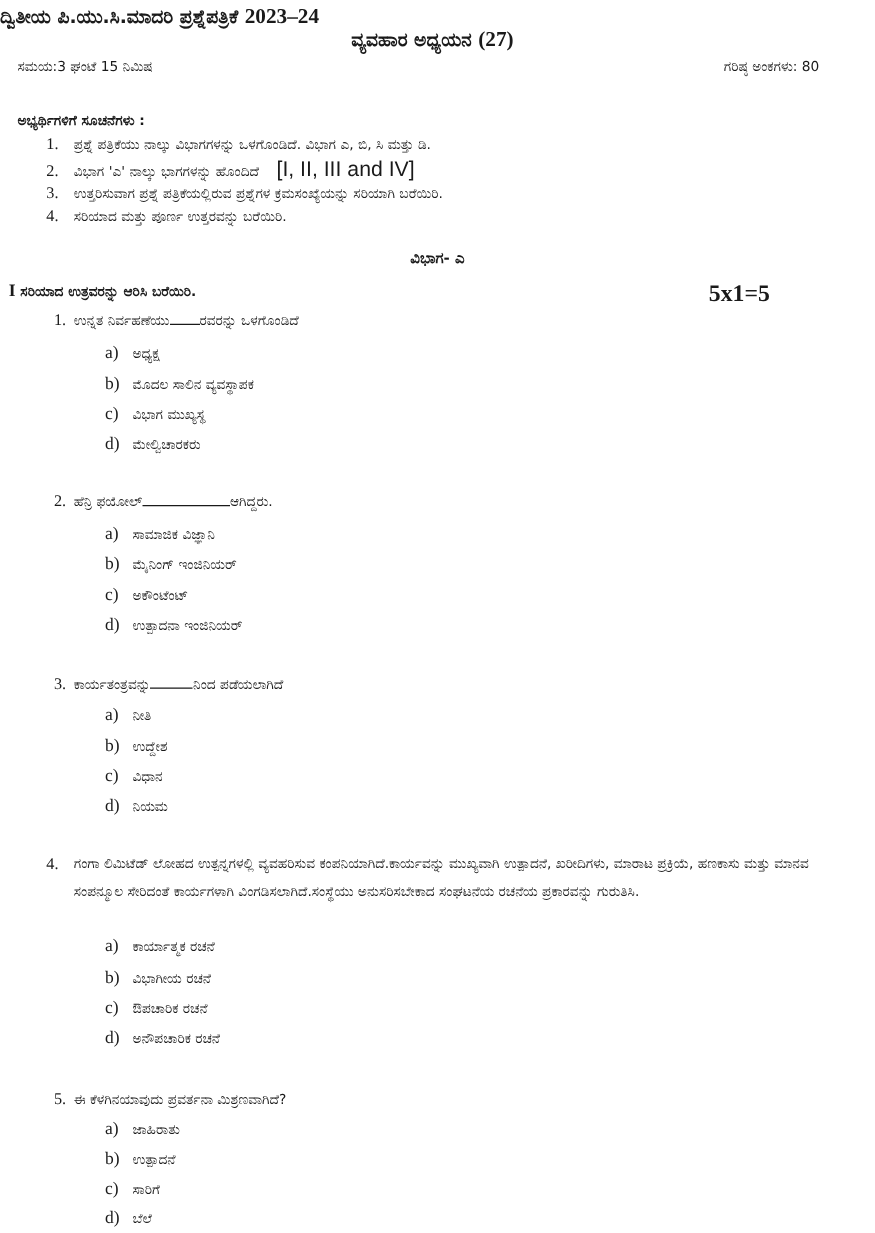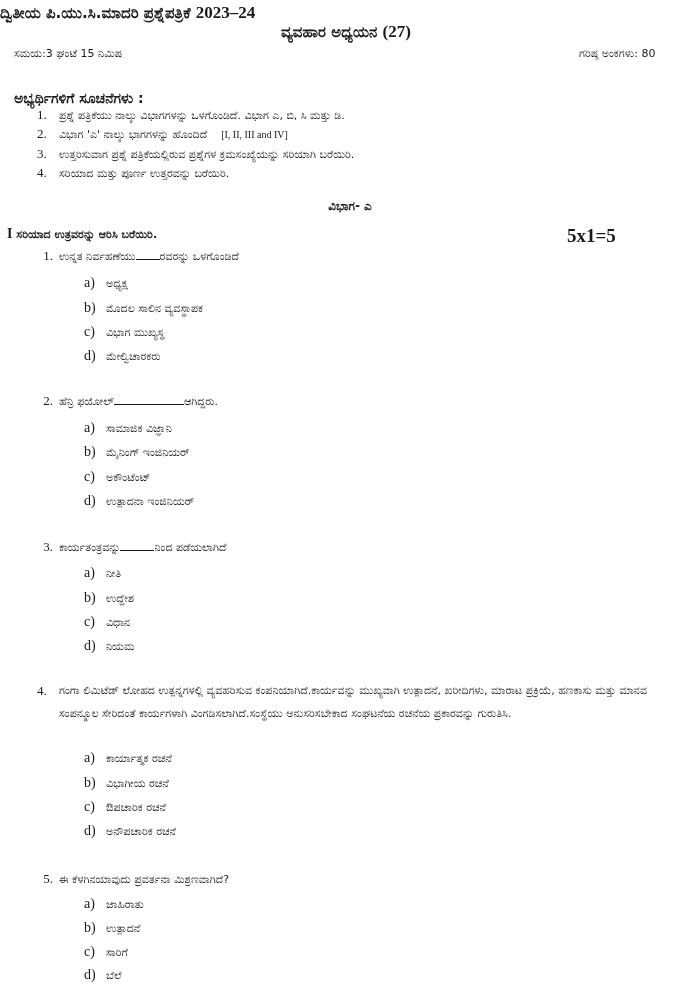--- a/index.html
+++ b/index.html
@@ -7,24 +7,24 @@
       width: 700px; height: 986px; position: relative; overflow: hidden;
       font-family: "DejaVu Sans", sans-serif; color: #1a1a1a;
     }
     .abs { position: absolute; white-space: nowrap; }
     .title1 { top: 3px; left: 0; width: 700px; font-size: 15px; font-weight: bold; }
     .title1 .num { font-family: "Liberation Serif", serif; font-size: 17px; }
     .title2 { top: 22px; left: 0; width: 692px; text-align: center; font-size: 15px; font-weight: bold; }
     .title2 .num { font-family: "Liberation Serif", serif; font-size: 17px; }
     .time { top: 47px; left: 14px; font-size: 11px; }
     .marks { top: 47px; left: 546px; font-size: 11px; margin-left: 33px; }
-    .instr-head { top: 90px; left: 14px; font-size: 14px; font-weight: bold; }
+    .instr-head { top: 90px; left: 14px; font-size: 11px; font-weight: bold; }
     .instr { left: 37px; font-size: 11px; }
     .instr .n { display: inline-block; width: 22px; font-family: "Liberation Serif", serif; font-size: 13px; }
-    .instr .en { font-family: Liberation Serif, serif; font-size: 10px; margin-left: 14px; }
+    .instr .en { font-family: Liberation Sans, sans-serif; font-size: 17px; margin-left: 14px; }
     .section { top: 199px; left: 0; width: 700px; text-align: center; font-size: 12px; font-weight: bold; }
     .part-head { top: 226px; left: 7px; font-size: 11px; font-weight: bold; }
     .part-head .roman { font-family: "Liberation Serif", serif; font-size: 14px; }
     .part-marks { top: 225px; left: 567px; font-family: "Liberation Serif", serif; font-size: 19px; font-weight: bold; }
     .q { left: 37px; font-size: 11px; text-align: center; }
     .q .n { display: inline-block; width: 22px; font-family: "Liberation Serif", serif; font-size: 13px; }
     .q .blank { display: inline-block; border-bottom: 1px solid #1a1a1a; height: 9px; vertical-align: baseline; }
     .opt { left: 84px; font-size: 11px; }
     .opt .l { display: inline-block; width: 22px; font-family: "Liberation Serif", serif; font-size: 14px; }
     .q4 { left: 37px; width: 650px; font-size: 11px; line-height: 23px; white-space: normal; }

